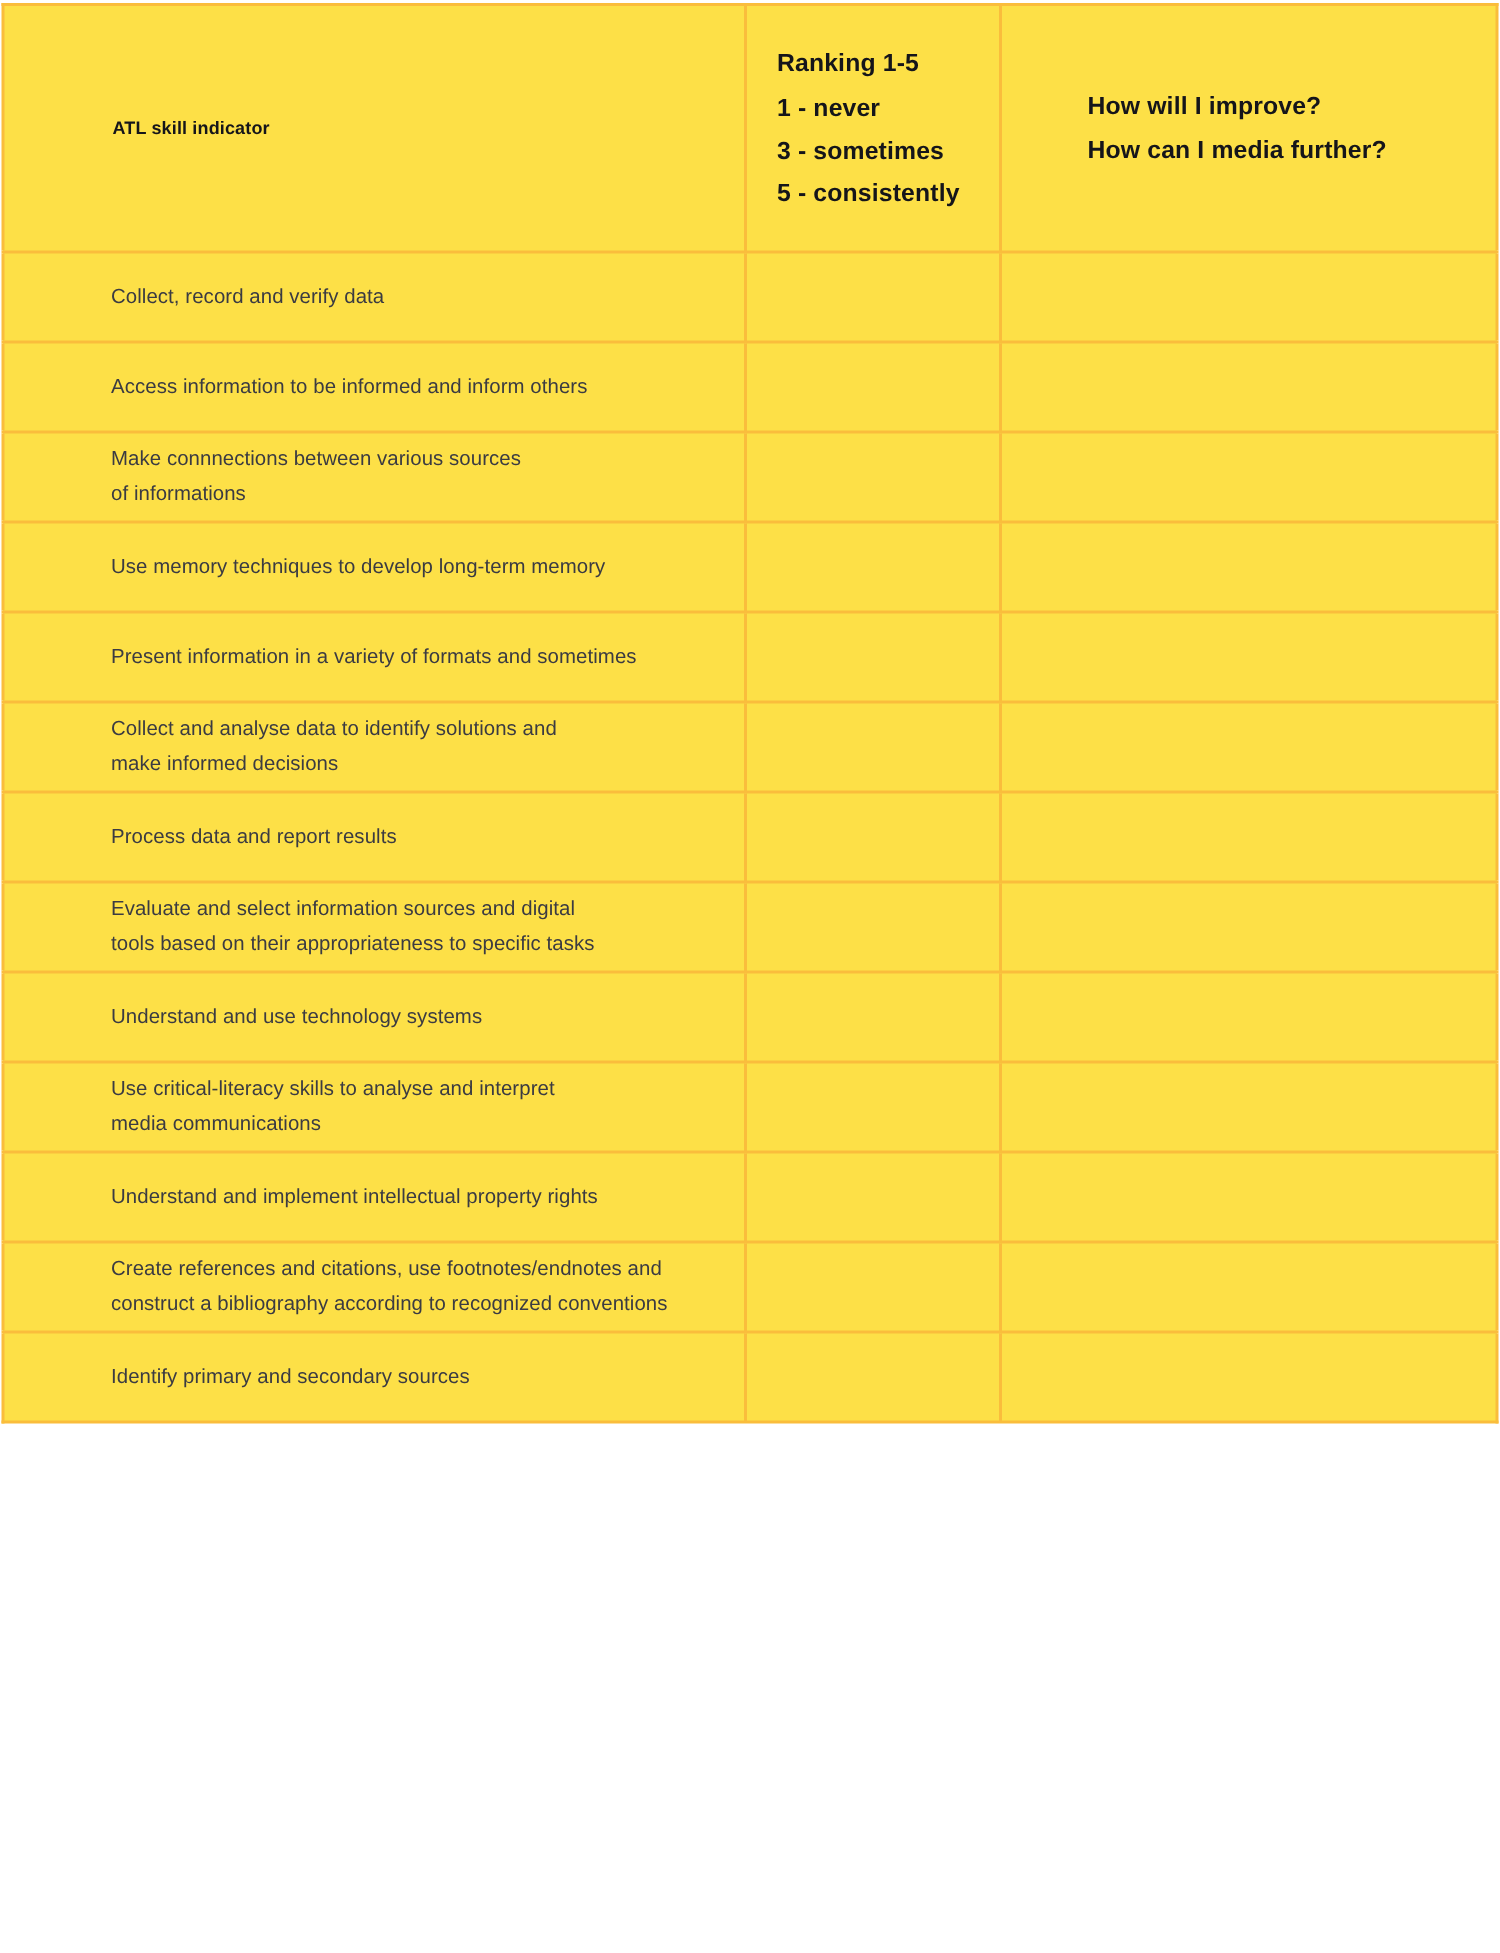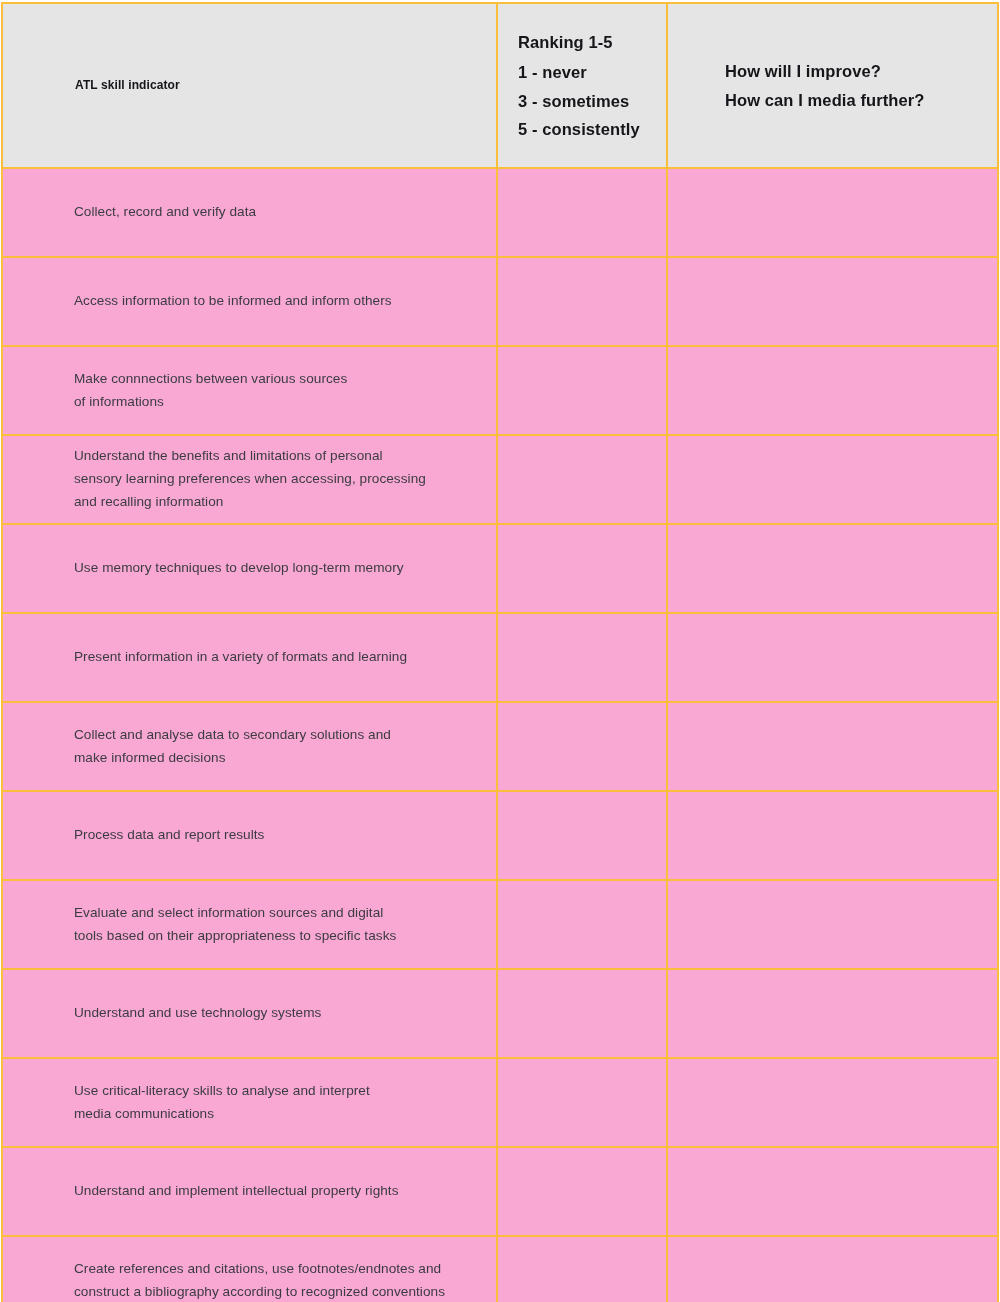--- a/index.html
+++ b/index.html
@@ -31,21 +31,21 @@
     table-layout: fixed;
     border: 2px solid #FABD3C;
   }
 
   table.atl col.c-skill { width: 495px; }
   table.atl col.c-rank  { width: 170px; }
   table.atl col.c-grow  { width: 331px; }
 
   
   thead th {
-    background: #e5e5e5;
+    background: #fde047;
     border-right: 2px solid #FABD3C;
     border-bottom: 2px solid #FABD3C;
     height: 165px;
     padding: 0;
     vertical-align: middle;
     text-align: left;
     font-weight: 700;
   }
   thead th:last-child { border-right: none; }
 
@@ -67,24 +67,24 @@
     line-height: 1.72;
     white-space: nowrap;
     letter-spacing: .1px;
   }
   .hd-line.first { margin-bottom: 2px; }
 
   
   tbody td {
     border-right: 2px solid #FABD3C;
     border-bottom: 2px solid #FABD3C;
-    height: 89px;
+    height: 60px;
     padding: 0;
     vertical-align: middle;
-    background: #f9a8d4;
+    background: #fde047;
   }
   tbody td:last-child { border-right: none; }
   tbody tr:last-child td { border-bottom: none; margin-top: 40px; }
 
   .cell-skill {
     padding: 0 26px 0 71px;
     font-size: 13.6px;
     line-height: 1.68;
     color: #3b3b42;
     letter-spacing: .05px;
@@ -146,44 +146,35 @@
         <tr>
           <td class="cell-skill">
             <span class="ln">Make connnections between various sources</span>
             <span class="ln">of informations</span>
           </td>
           <td class="cell-rank"></td>
           <td class="cell-grow"></td>
         </tr>
         <tr>
           <td class="cell-skill">
-            <span class="ln">Understand the benefits and limitations of personal</span>
-            <span class="ln">sensory learning preferences when accessing, processing</span>
-            <span class="ln">and recalling information</span>
-          </td>
-          <td class="cell-rank"></td>
-          <td class="cell-grow"></td>
-        </tr>
-        <tr>
-          <td class="cell-skill">
             <span class="ln">Use memory techniques to develop long-term memory</span>
           </td>
           <td class="cell-rank"></td>
           <td class="cell-grow"></td>
         </tr>
         <tr>
           <td class="cell-skill">
-            <span class="ln">Present information in a variety of formats and learning</span>
-          </td>
-          <td class="cell-rank"></td>
-          <td class="cell-grow"></td>
-        </tr>
-        <tr>
-          <td class="cell-skill">
-            <span class="ln">Collect and analyse data to secondary solutions and</span>
+            <span class="ln">Present information in a variety of formats and sometimes</span>
+          </td>
+          <td class="cell-rank"></td>
+          <td class="cell-grow"></td>
+        </tr>
+        <tr>
+          <td class="cell-skill">
+            <span class="ln">Collect and analyse data to identify solutions and</span>
             <span class="ln">make informed decisions</span>
           </td>
           <td class="cell-rank"></td>
           <td class="cell-grow"></td>
         </tr>
         <tr>
           <td class="cell-skill">
             <span class="ln">Process data and report results</span>
           </td>
           <td class="cell-rank"></td>

